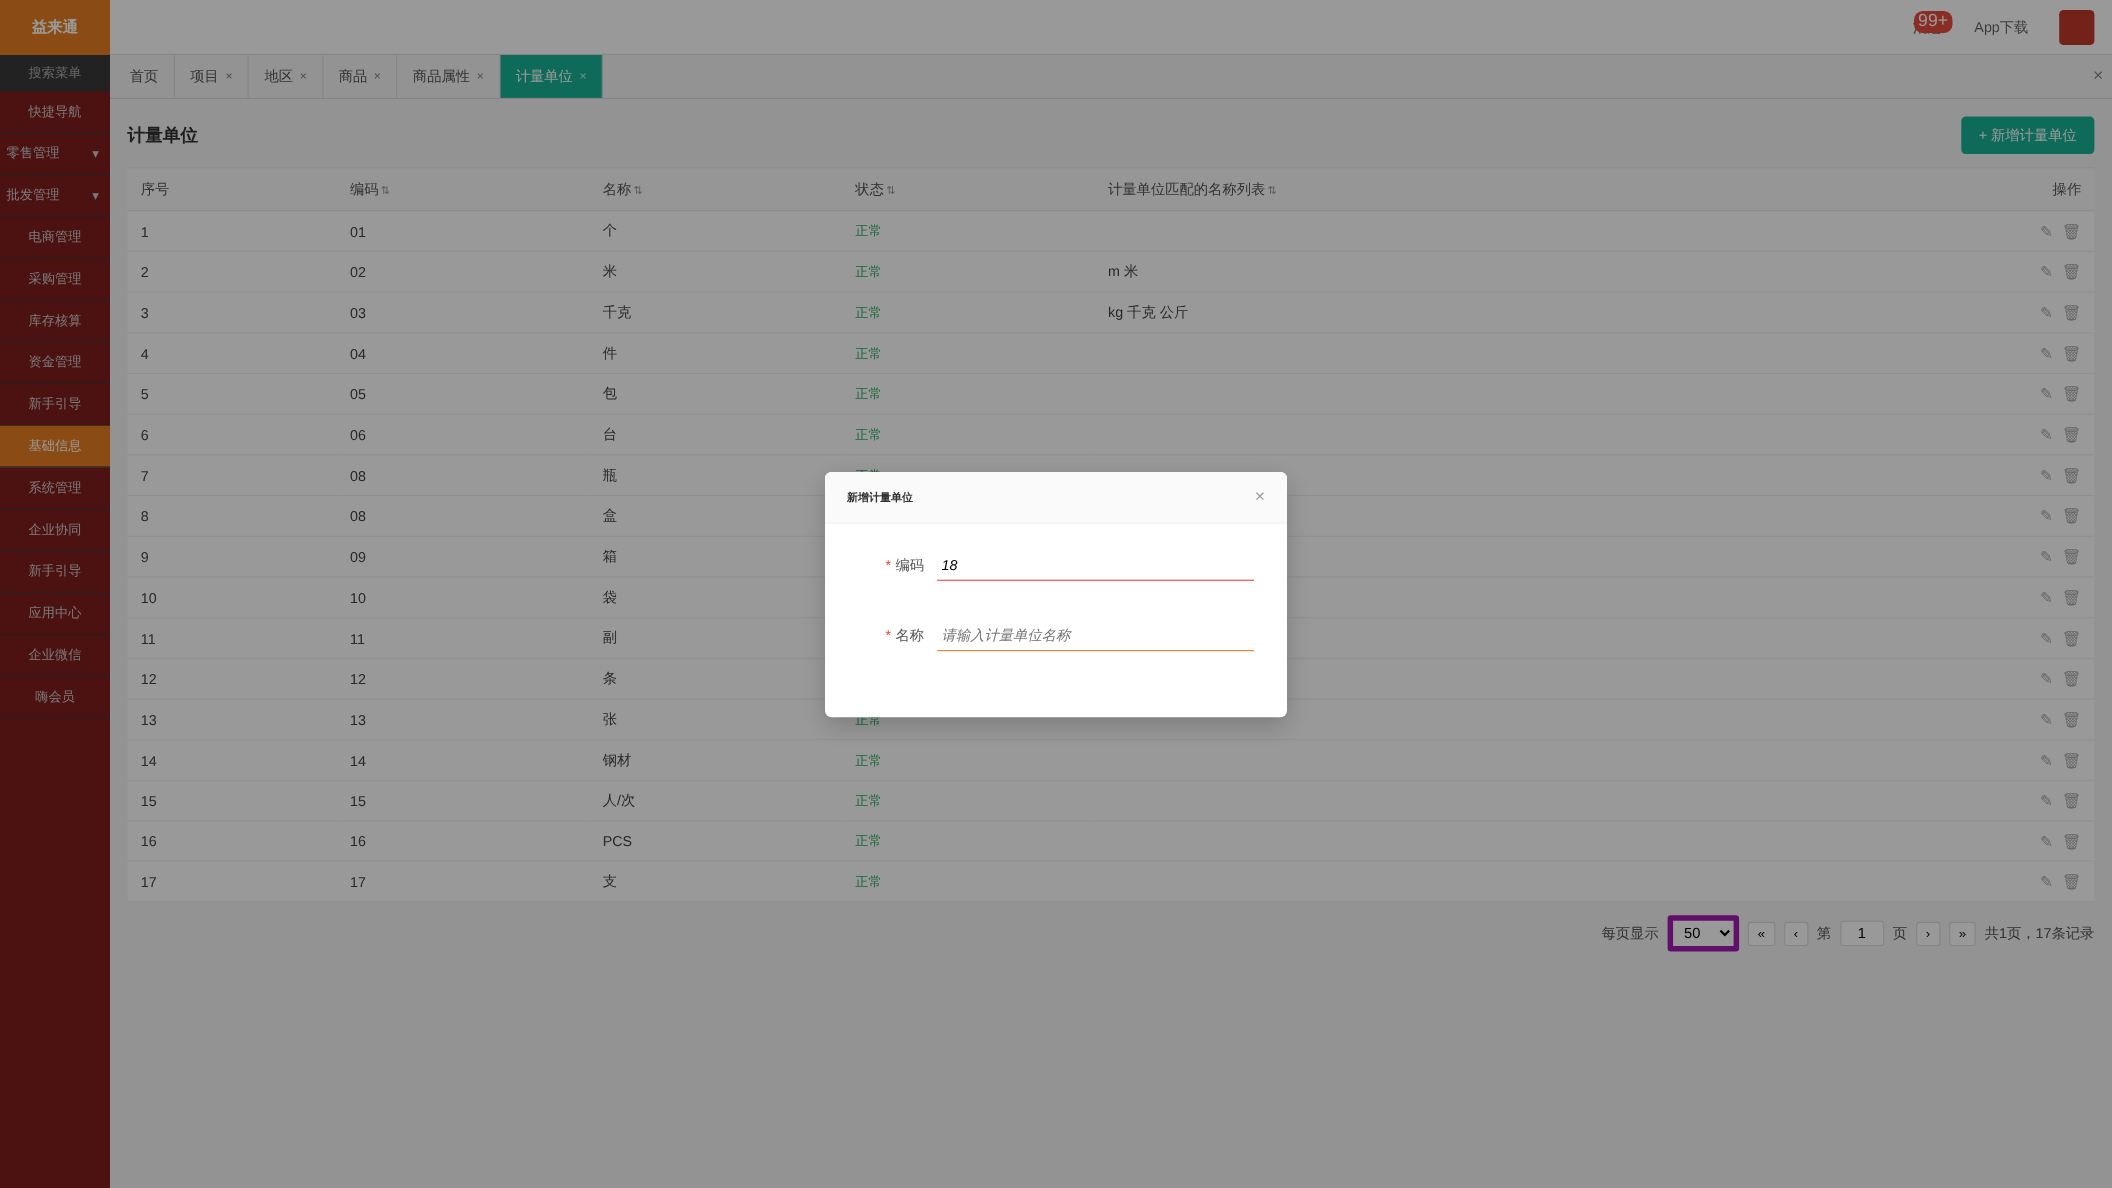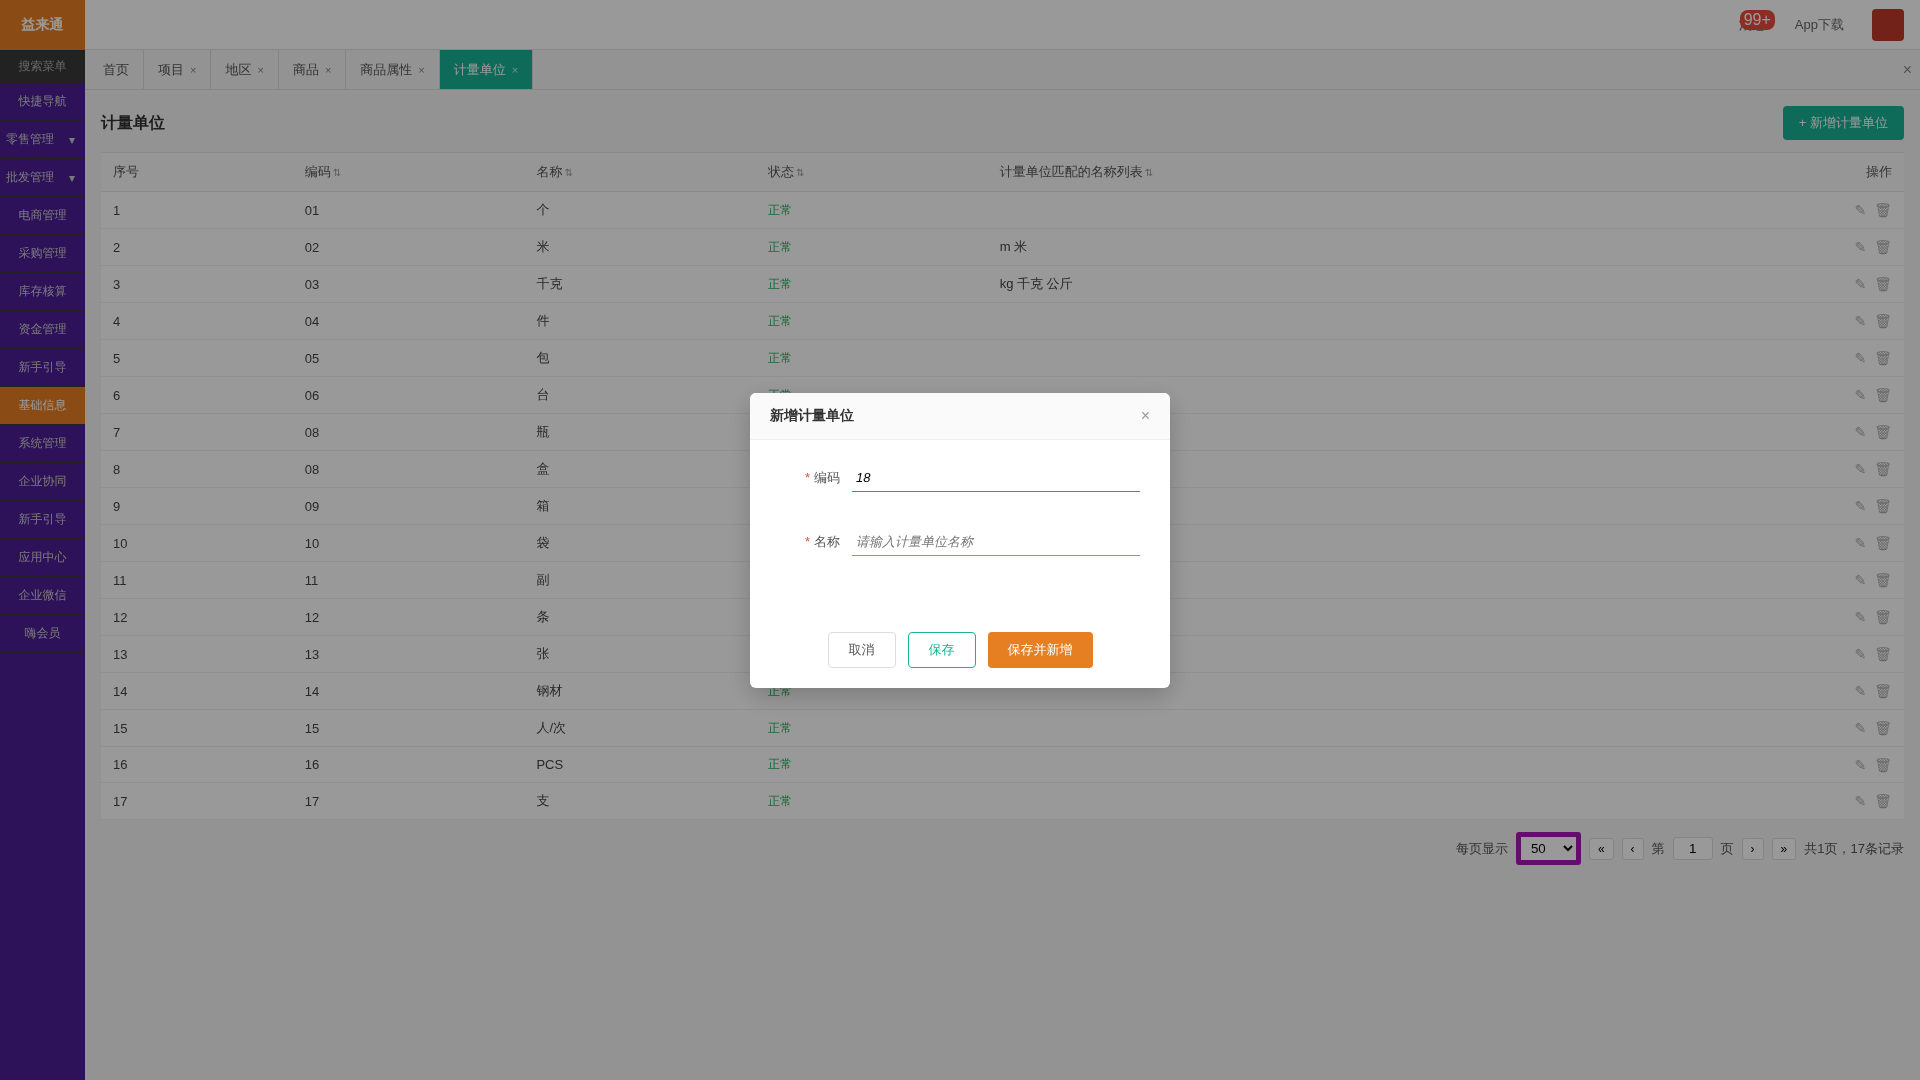--- a/index.html
+++ b/index.html
@@ -1,21 +1,21 @@
 <!DOCTYPE html>
 <html><head>
   <meta charset="utf-8">
   <style>
     * { box-sizing: border-box; margin: 0; padding: 0; }
     body { font-family: 'Microsoft YaHei', Arial, sans-serif; font-size: 13px; background: #f0f0f0; display: flex; height: 1080px; width: 1920px; overflow: hidden; }
 
     
     .sidebar {
-      width: 85px;
-      background: #4c1d95;
+      width: 100px;
+      background: #7f1d1d;
       display: flex;
       flex-direction: column;
       flex-shrink: 0;
       height: 100%;
     }
     .sidebar-logo {
       background: #e67e22;
       padding: 10px;
       display: flex;
       align-items: center;
@@ -250,21 +250,21 @@
     }
     .modal-header {
       display: flex;
       justify-content: space-between;
       align-items: center;
       padding: 14px 20px;
       border-bottom: 1px solid #f0f0f0;
       background: #fafafa;
     }
     .modal-title {
-      font-size: 14px;
+      font-size: 10px;
       font-weight: bold;
       color: #333;
     }
     .modal-close {
       cursor: pointer;
       color: #999;
       font-size: 16px;
     }
     .modal-body {
       padding: 24px 30px;
@@ -683,19 +683,14 @@
         </label>
         <input class="form-input" type="text" value="18" style="">
       </div>
       <div class="form-row">
         <label class="form-label">
           <span class="form-required">*</span><span>名称</span>
         </label>
         <input class="form-input highlighted" type="text" placeholder="请输入计量单位名称" style="">
       </div>
     </div>
-    <div class="modal-footer">
-      <button class="btn-cancel">取消</button>
-      <button class="btn-save">保存</button>
-      <button class="btn-save-new">保存并新增</button>
-    </div>
   </div>
 </div>
 
 </body></html>

